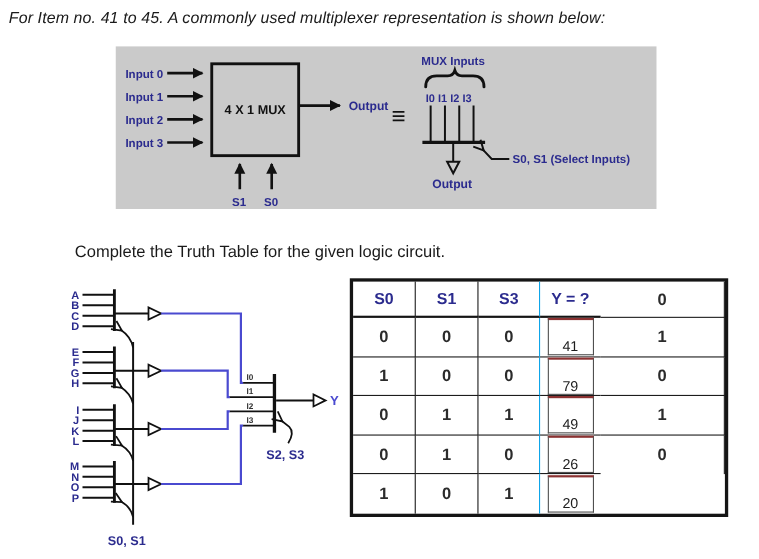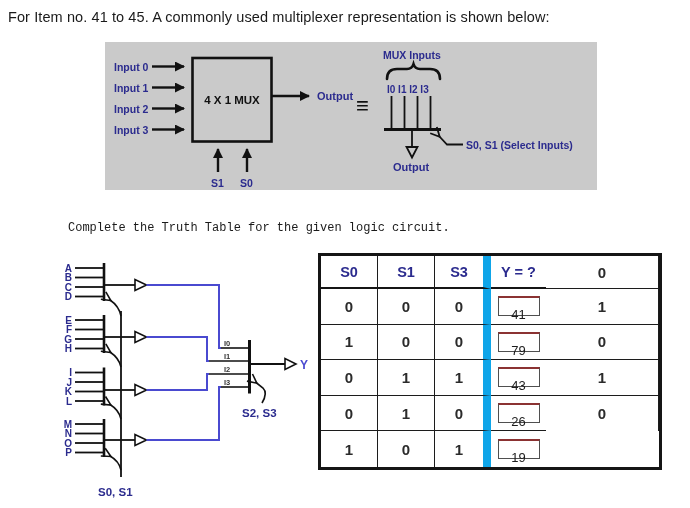--- a/index.html
+++ b/index.html
@@ -1,36 +1,36 @@
 <!DOCTYPE html>
 <html><head>
 <meta charset="utf-8">
 <style>
   * { margin:0; padding:0; box-sizing:border-box; }
   body { font-family:"Liberation Sans", sans-serif; background:#fff; }
   .page { position:relative; width:690px; height:508px; background:#ffffff; overflow:hidden; }
 
-  .q-title { position:absolute; left:8px; top:9px; font-size:14.5px; color:#1a1a1a; letter-spacing:.1px; }
-  .caption { position:absolute; left:68px; top:221px; font-size:12px; color:#1a1a1a;font-family:Liberation Mono, monospace; }
+  .q-title { position:absolute; left:8px; top:9px; font-size:14.5px; color:#1a1a1a; letter-spacing:.1px;font-style:italic; }
+  .caption { position:absolute; left:68px; top:221px; font-size:15px; color:#1a1a1a; }
 
   svg text { font-family:"Liberation Sans", sans-serif; }
 
   
   .ttable { position:absolute; left:318px; top:253px; width:344px; height:217px;
             border:3px solid #151515; display:grid;
             grid-template-columns:57px 57px 56px 55px 1fr;
             grid-template-rows:33px repeat(5, 1fr); background:#fff; }
   .tcell { border-right:1.5px solid #1c1c1c; border-bottom:1.5px solid #1c1c1c;
            display:flex; align-items:center; justify-content:center; }
-  .tcell.sel-last { border-right:8px solid #0ea5e9; }
+  .tcell.sel-last { border-right:1px solid #0ea5e9; }
   .tcell.col-last { border-right:none; }
   .tcell.row-last { border-bottom:none; }
   .tcell.hdr { border-bottom:2.5px solid #151515; font-weight:bold; font-size:14.5px; color:#2b2b8e; }
   .tcell.val { font-size:15px; font-weight:600; color:#2b2b2b; }
-  .item-box { width:42px; height:20px; background:#fff; border:1.6px solid #4f4f4f;
+  .item-box { width:42px; height:34px; background:#fff; border:1.6px solid #4f4f4f;
               border-top:2.2px solid #8b3232; display:flex; align-items:center; justify-content:center;
               font-size:13px; color:#1d1d1d; padding-top:16px; }
 </style>
 </head>
 <body>
 
 <div class="page">
 
   <div class="q-title">For Item no. 41 to 45. A commonly used multiplexer representation is shown below:</div>
 
@@ -214,33 +214,33 @@
     <div class="tcell val sel-last">0</div>
     <div class="tcell col-last">
       <div class="item-box">79</div>
     </div>
 
     <div class="tcell val">0</div>
     <div class="tcell val">0</div>
     <div class="tcell val">1</div>
     <div class="tcell val sel-last">1</div>
     <div class="tcell col-last">
-      <div class="item-box">43</div>
+      <div class="item-box">49</div>
     </div>
 
     <div class="tcell val">1</div>
     <div class="tcell val">0</div>
     <div class="tcell val">1</div>
     <div class="tcell val sel-last">0</div>
     <div class="tcell col-last">
       <div class="item-box">26</div>
     </div>
 
     <div class="tcell val row-last">0</div>
     <div class="tcell val row-last">1</div>
     <div class="tcell val row-last">0</div>
     <div class="tcell val row-last sel-last">1</div>
     <div class="tcell col-last row-last">
-      <div class="item-box">19</div>
+      <div class="item-box">20</div>
     </div>
   </div>
 
 </div>
 
 </body></html>

